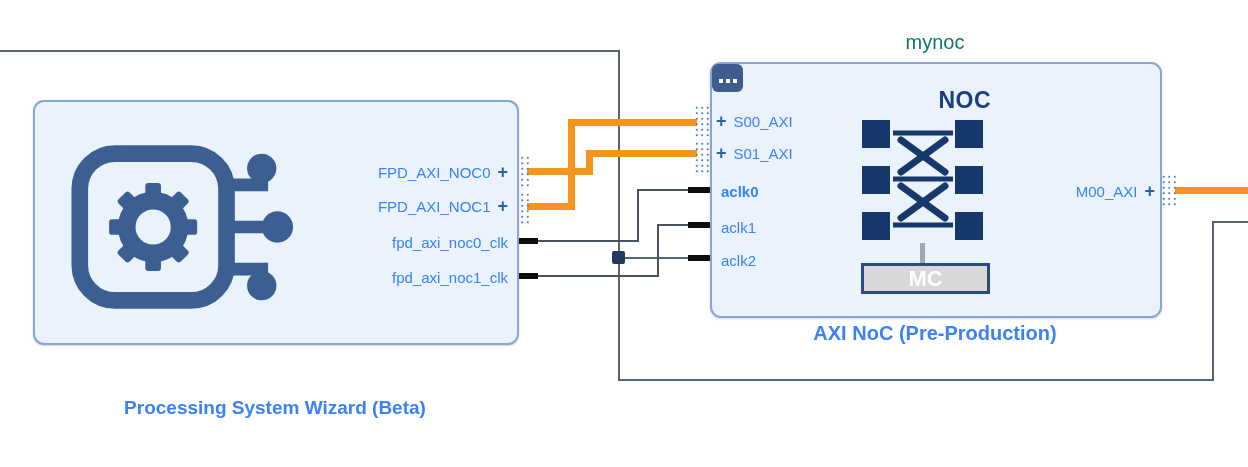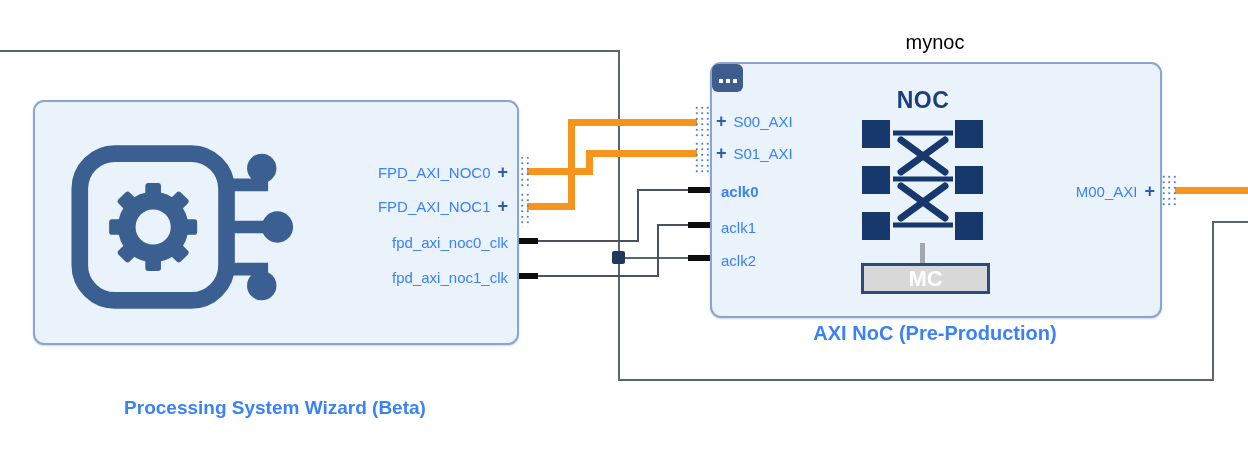--- a/index.html
+++ b/index.html
@@ -2,21 +2,21 @@
 <html><head>
 <meta charset="utf-8">
 <style>
   html,body{margin:0;padding:0;background:#ffffff;}
   #canvas{position:relative;width:1248px;height:467px;background:#ffffff;overflow:hidden;
           font-family:"Liberation Sans",sans-serif;}
 
   
   .block{position:absolute;background:#eaf2fc;border:2px solid #8aa5cf;border-radius:11px;
          box-sizing:border-box;box-shadow:0 1px 2px rgba(60,90,140,.25);}
-  .btitle{position:absolute;text-align:center;font-size:20px;color:#000000;}
+  .btitle{position:absolute;text-align:center;font-size:20px;color:#0f766e;}
   .bcaption{position:absolute;text-align:center;font-size:20px;font-weight:bold;color:#3b82f6;}
 
   
   .prow{position:absolute;display:flex;align-items:center;gap:7px;height:18px;}
   .prow.r{justify-content:flex-end;}
   .plabel{font-size:15px;color:#3b82f6;white-space:nowrap;}
   .pplus{font-size:18px;font-weight:bold;color:#2d5ea8;line-height:14px;}
 
   
   .wo{position:absolute;background:#f7941d;}                 
@@ -29,21 +29,21 @@
   .pingrid{position:absolute;width:17px;
            background-image:radial-gradient(circle,#4d7cc0 1.3px,rgba(0,0,0,0) 1.4px);
            background-size:5.5px 5.5px;background-position:1px 1px;}
 
   
   .badge{position:absolute;left:712px;top:64px;width:31px;height:28px;background:#3f5c8e;
          border-radius:6px;display:flex;align-items:center;justify-content:center;gap:3px;}
   .badge i{display:block;width:4px;height:4px;background:#ffffff;margin-top:6px;}
 
   
-  .noclabel{position:absolute;left:855px;top:87px;width:136px;text-align:center;
+  .noclabel{position:absolute;left:855px;top:87px;width:136px;text-align:right;
             font-size:23px;font-weight:bold;color:#1d3e7e;letter-spacing:.5px;}
   .mcstem{position:absolute;left:920px;top:243px;width:5px;height:22px;background:#a3a7ab;}
   .mcbox{position:absolute;left:861px;top:263px;width:129px;height:31px;background:#d8d8d8;
          border:3px solid #2b4a7d;box-sizing:border-box;display:flex;align-items:center;
          justify-content:center;font-size:22px;font-weight:bold;color:#ffffff;}
   svg{position:absolute;}
 </style>
 </head>
 <body>
 

